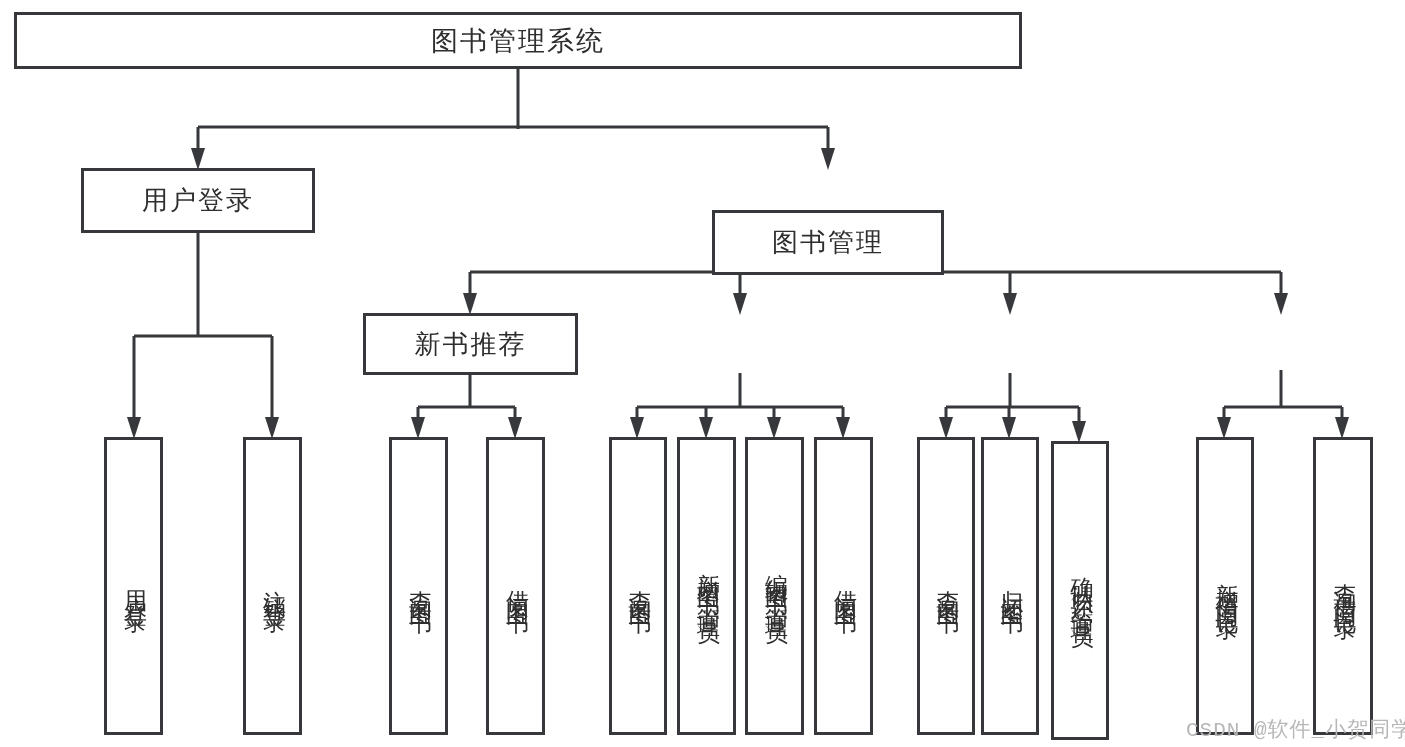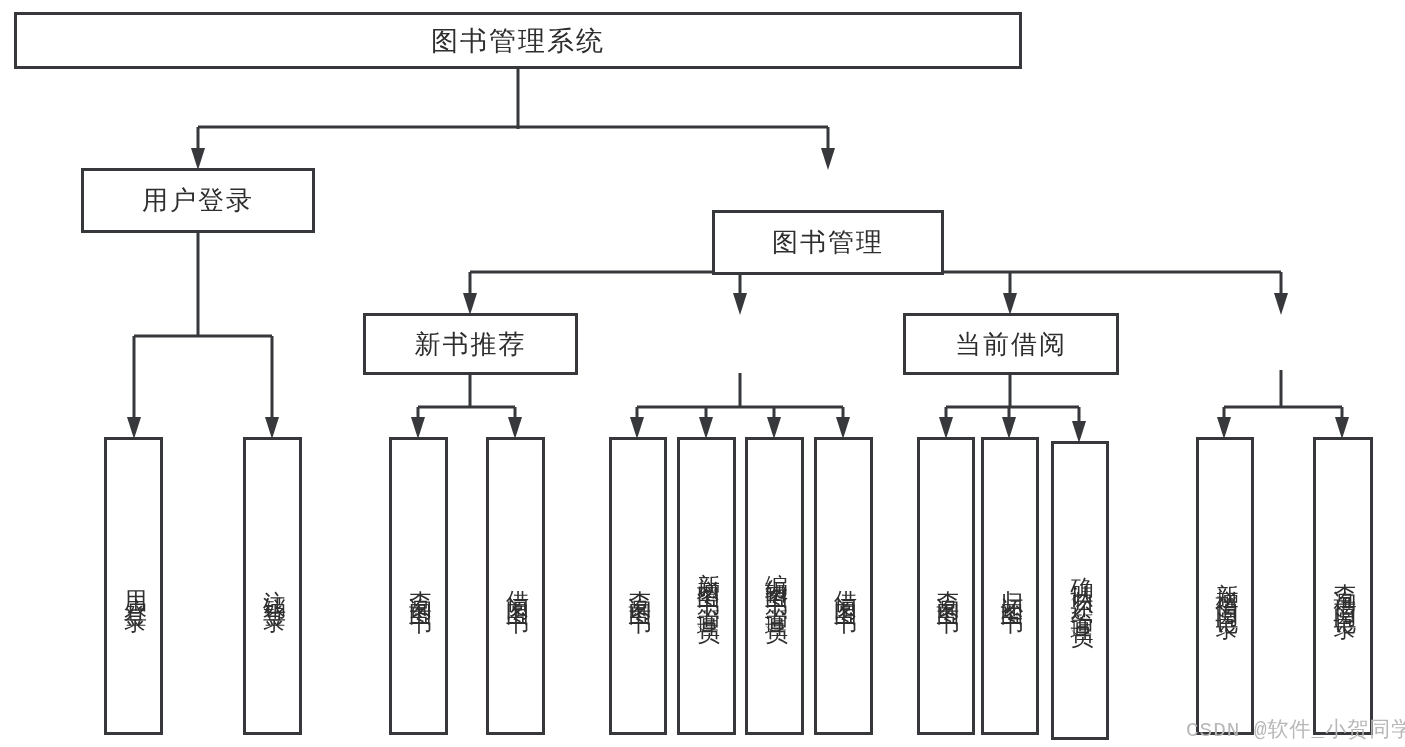--- a/index.html
+++ b/index.html
@@ -85,23 +85,20 @@
   <div class="node h-node" style="left:81px; top:168px; width:234px; height:65px;">
     <span>用户登录</span>
   </div>
   <div class="node h-node" style="left:712px; top:168px; width:232px; height:65px;margin-top:42px;">
     <span>图书管理</span>
   </div>
 
   <div class="node h-node" style="left:363px; top:313px; width:215px; height:62px;">
     <span>新书推荐</span>
   </div>
-  <div class="node h-node" style="left:903px; top:313px; width:216px; height:62px;">
-    <span>当前借阅</span>
-  </div>
 
   <div class="node leaf-node" style="left:104px; top:437px; width:59px; height:298px;">
     <span>用户登录</span>
   </div>
   <div class="node leaf-node" style="left:243px; top:437px; width:59px; height:298px;">
     <span>注销登录</span>
   </div>
 
   <div class="node leaf-node" style="left:389px; top:437px; width:59px; height:298px;">
     <span>查询图书</span>

